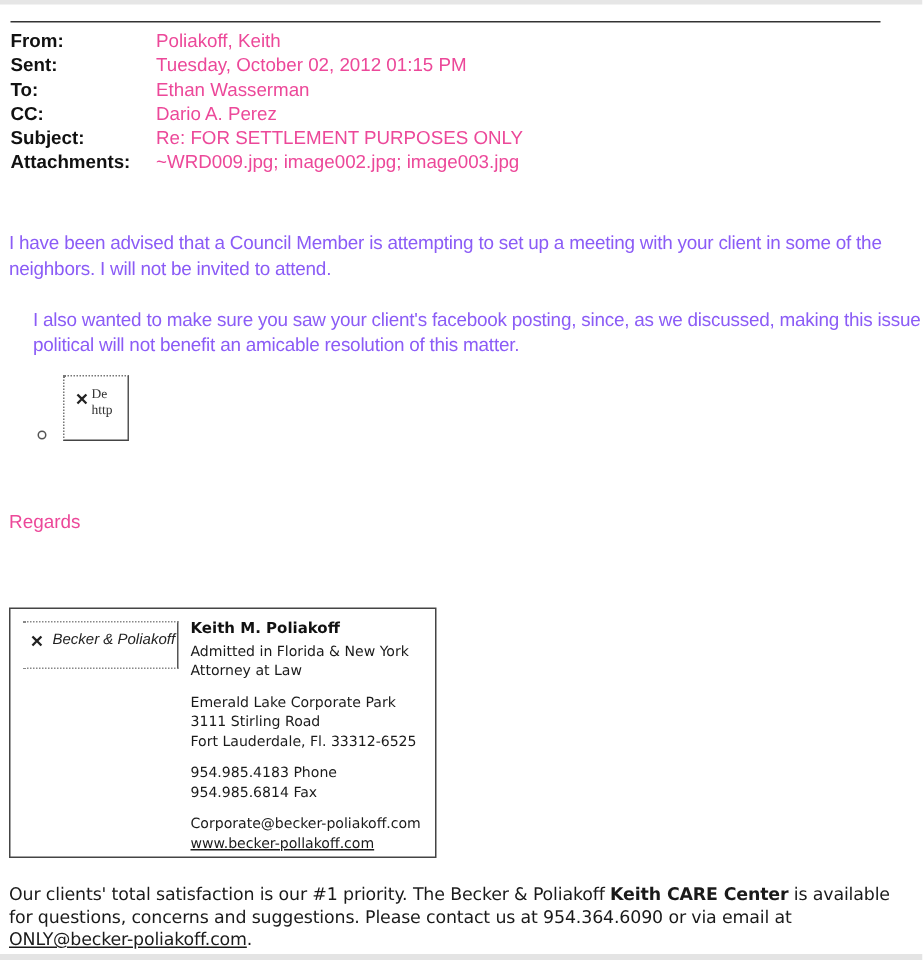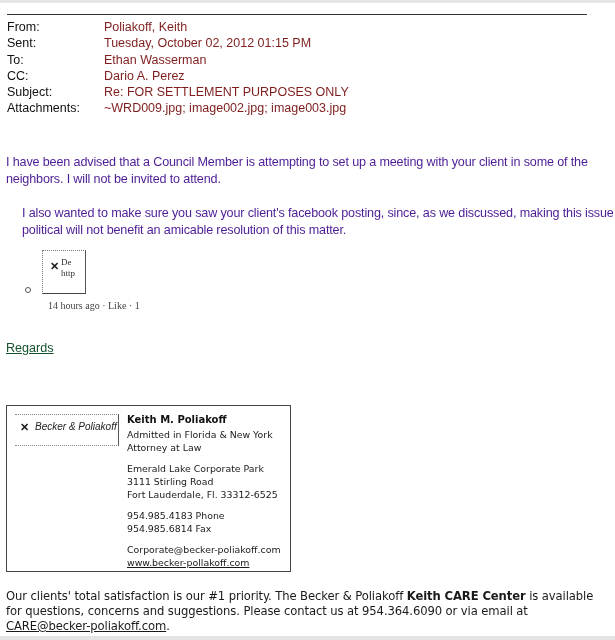--- a/index.html
+++ b/index.html
@@ -7,39 +7,39 @@
     width: 615px; height: 640px; position: relative; overflow: hidden;
     background: #ffffff; color: #111;
     font-family: "Liberation Sans", sans-serif;
   }
   .topbar { position: absolute; left: 0; top: 0; width: 615px; height: 3px; background: #e6e6e6; }
   .bottombar { position: absolute; left: 0; top: 636px; width: 615px; height: 4px; background: #e4e4e4; }
   .rule { position: absolute; left: 7px; top: 14px; width: 580px; height: 1px; background: #333; }
 
   .headers { position: absolute; left: 7px; top: 19px; }
   .hrow { position: relative; height: 16.3px; line-height: 16.3px; font-size: 12.5px; white-space: nowrap; }
-  .hlabel { position: absolute; left: 0; font-weight: normal; color: #111; }
-  .hvalue { position: absolute; left: 97px; color: #7f1d1d; }
+  .hlabel { position: absolute; left: 0; font-weight: bold; color: #111; }
+  .hvalue { position: absolute; left: 97px; color: #ec4899; }
 
-  .body-p { position: absolute; left: 6px; width: 600px; font-size: 12.6px; line-height: 17px; color: #4c1d95;
+  .body-p { position: absolute; left: 6px; width: 600px; font-size: 12.6px; line-height: 17px; color: #8b5cf6;
             font-family: "Liberation Sans", sans-serif; letter-spacing: -0.15px; }
   .p1 { top: 154px; }
   .p2 { top: 205px; margin-left: 16px; }
 
   .fb-img { position: absolute; left: 42px; top: 250px; width: 44px; height: 44px;
             border: 1px dotted #777; border-right: 1px solid #555; border-bottom: 1px solid #444; box-sizing: border-box; }
   .fb-x { position: absolute; left: 7px; top: 9px; font-size: 11px; font-weight: bold; color: #222; }
   .fb-alt { position: absolute; left: 18px; top: 6px; font-size: 9px; line-height: 11px; color: #333;
             font-family: "Liberation Serif", serif; width: 24px; overflow: hidden; }
   .fb-bullet { position: absolute; left: 25px; top: 287px; width: 4px; height: 4px; border: 1px solid #555; border-radius: 50%; }
   .fb-post { position: absolute; left: 48px; top: 300px; font-family: "Liberation Serif", serif; font-size: 10px; line-height: 11px; color: #222; }
   .fb-name { font-weight: bold; }
   .fb-meta { color: #444; }
 
-  .regards { position: absolute; left: 6px; top: 341px; font-size: 12.6px; color: #14532d; text-decoration: underline; }
+  .regards { position: absolute; left: 6px; top: 341px; font-size: 12.6px; color: #ec4899; }
 
   .sig-box { position: absolute; left: 6px; top: 405px; width: 285px; height: 167px; border: 1px solid #444; box-sizing: border-box; }
   .logo-box { position: absolute; left: 8px; top: 8px; width: 104px; height: 32px;
               border-top: 1px dotted #888; border-bottom: 1px dotted #888; border-right: 1px solid #555; box-sizing: border-box; overflow: hidden; }
   .logo-x { position: absolute; left: 5px; top: 6px; font-size: 11px; font-weight: bold; color: #222; }
   .logo-alt { position: absolute; left: 20px; top: 5px; font-size: 10px; line-height: 13px; color: #222; font-style: italic; }
   .sig-text { position: absolute; left: 120px; top: 6px; font-family: "DejaVu Sans", sans-serif; font-size: 9.4px; line-height: 13px; color: #1a1a1a; white-space: nowrap; }
   .sig-name { font-family: "DejaVu Sans", sans-serif; font-weight: bold; font-size: 10px; line-height: 16px; color: #111; }
   .sig-gap { height: 8px; }
   .sig-link { text-decoration: underline; color: #1a1a1a; }
@@ -84,21 +84,20 @@
 
 <div class="body-p p1">I have been advised that a Council Member is attempting to set up a meeting with your client in some of the neighbors.  I will not be invited to attend.</div>
 <div class="body-p p2">I also wanted to make sure you saw your client's facebook posting, since, as we discussed, making this issue political will not benefit an amicable resolution of this matter.</div>
 
 <div class="fb-img">
   <span class="fb-x">✕</span>
   <span class="fb-alt">De http</span>
 </div>
 <div class="fb-bullet"></div>
 <div class="fb-post">
-  <div class="fb-meta">14 hours ago · Like · 1</div>
 </div>
 
 <div class="regards">Regards</div>
 
 <div class="sig-box">
   <div class="logo-box">
     <span class="logo-x">✕</span>
     <span class="logo-alt">Becker &amp; Poliakoff</span>
   </div>
   <div class="sig-text">
@@ -111,15 +110,15 @@
     <div>Fort Lauderdale, Fl. 33312-6525</div>
     <div class="sig-gap"></div>
     <div>954.985.4183 Phone</div>
     <div>954.985.6814 Fax</div>
     <div class="sig-gap"></div>
     <div>Corporate@becker-poliakoff.com</div>
     <div class="sig-link">www.becker-pollakoff.com</div>
   </div>
 </div>
 
-<div class="footer"><span>Our clients' total satisfaction is our #1 priority.  The Becker &amp; Poliakoff </span><b>Keith CARE Center</b><span> is available for questions, concerns and suggestions. Please contact us at 954.364.6090 or via email at </span><a>CARE@becker-poliakoff.com</a><span>.</span></div>
+<div class="footer"><span>Our clients' total satisfaction is our #1 priority.  The Becker &amp; Poliakoff </span><b>Keith CARE Center</b><span> is available for questions, concerns and suggestions. Please contact us at 954.364.6090 or via email at </span><a>ONLY@becker-poliakoff.com</a><span>.</span></div>
 
 <div class="bottombar"></div>
 
 </body></html>

